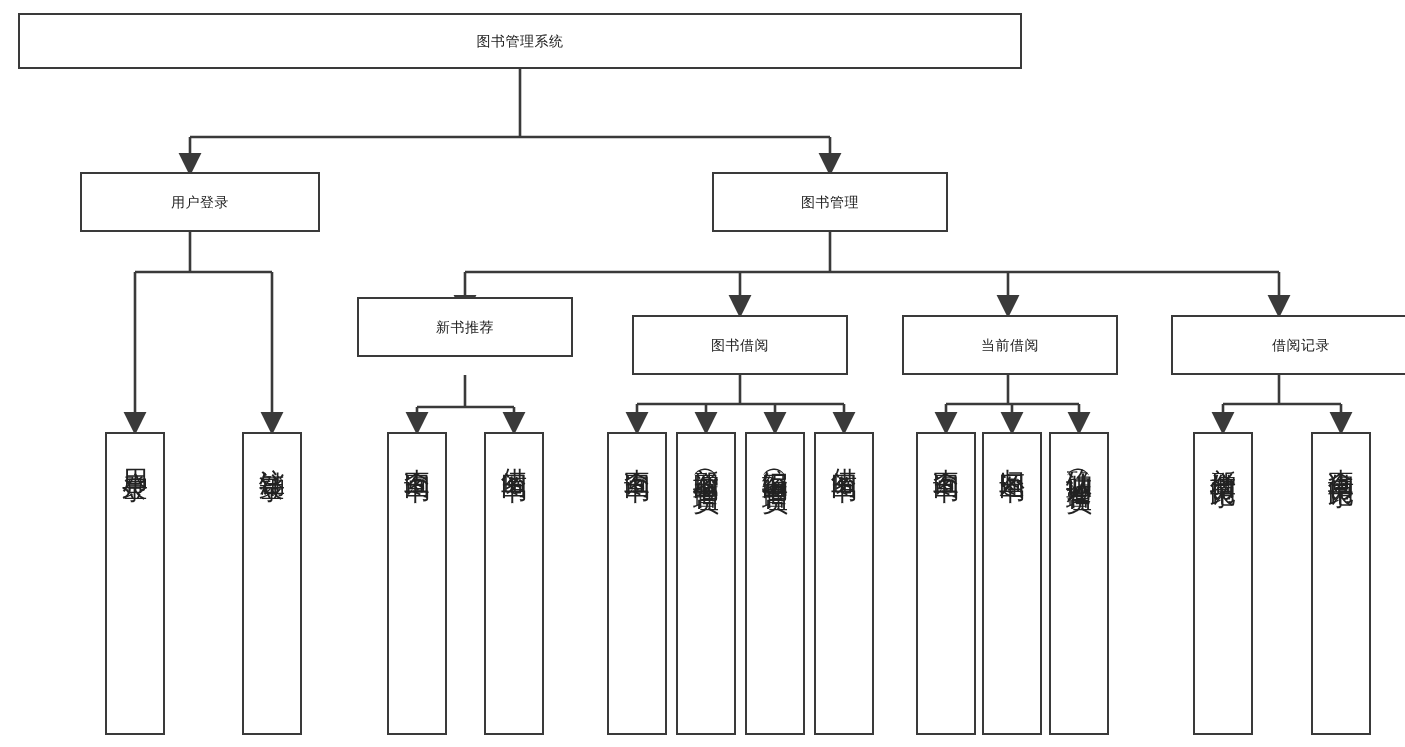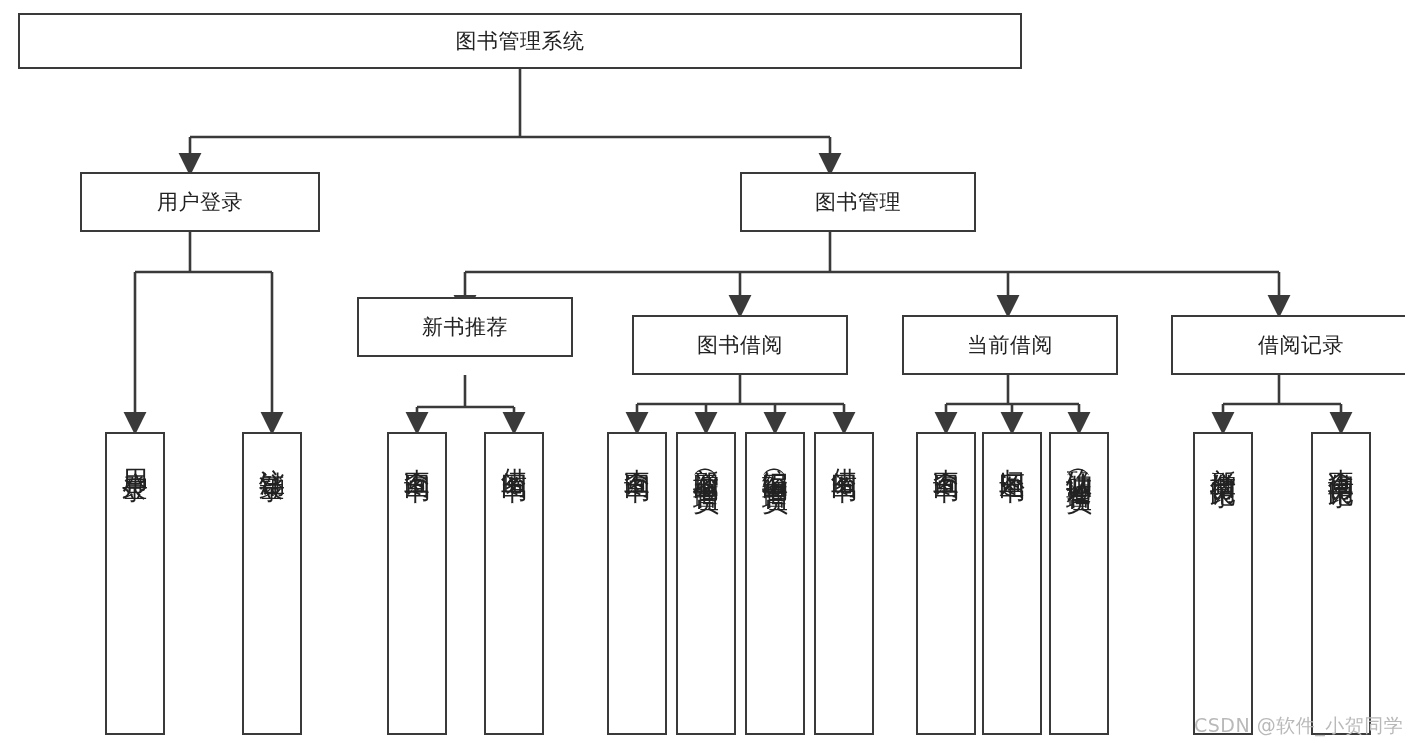--- a/index.html
+++ b/index.html
@@ -37,21 +37,21 @@
     text-align: center;
     color: #222222;
   }
   .node .label {
     display: block;
     line-height: 1.18;
     letter-spacing: 0.5px;
   }
   
   .node.horiz .label {
-    font-size: 21px;
+    font-size: 14px;
     white-space: nowrap;
   }
   
   .node.vert {
     align-items: flex-start;
     padding-top: 14px;
   }
   .node.vert .label {
     writing-mode: vertical-rl;
     text-orientation: upright;
@@ -123,21 +123,21 @@
     </g>
   </svg>
 
   <div class="node horiz" style="left:18px; top:13px; width:1004px; height:56px;">
     <span class="label">图书管理系统</span>
   </div>
 
   <div class="node horiz" style="left:80px; top:172px; width:240px; height:60px;">
     <span class="label">用户登录</span>
   </div>
-  <div class="node horiz" style="left:712px; top:172px; width:236px; height:60px;margin-left:28px;">
+  <div class="node horiz" style="left:712px; top:172px; width:236px; height:60px;">
     <span class="label">图书管理</span>
   </div>
 
   <div class="node horiz" style="left:357px; top:297px; width:216px; height:60px;">
     <span class="label">新书推荐</span>
   </div>
   <div class="node horiz" style="left:632px; top:315px; width:216px; height:60px;text-align:right;">
     <span class="label">图书借阅</span>
   </div>
   <div class="node horiz" style="left:902px; top:315px; width:216px; height:60px;">
@@ -184,15 +184,14 @@
     <span class="label">确认归还（管理员）</span>
   </div>
 
   <div class="node vert" style="left:1193px; top:432px; width:60px; height:303px;">
     <span class="label">新增借阅记录</span>
   </div>
   <div class="node vert" style="left:1311px; top:432px; width:60px; height:303px;">
     <span class="label">查询借阅记录</span>
   </div>
 
-  <div class="watermark" style="left:1194px; top:713px;">CSDN @软件_小贺同学</div>
 
 </div>
 
 </body></html>

